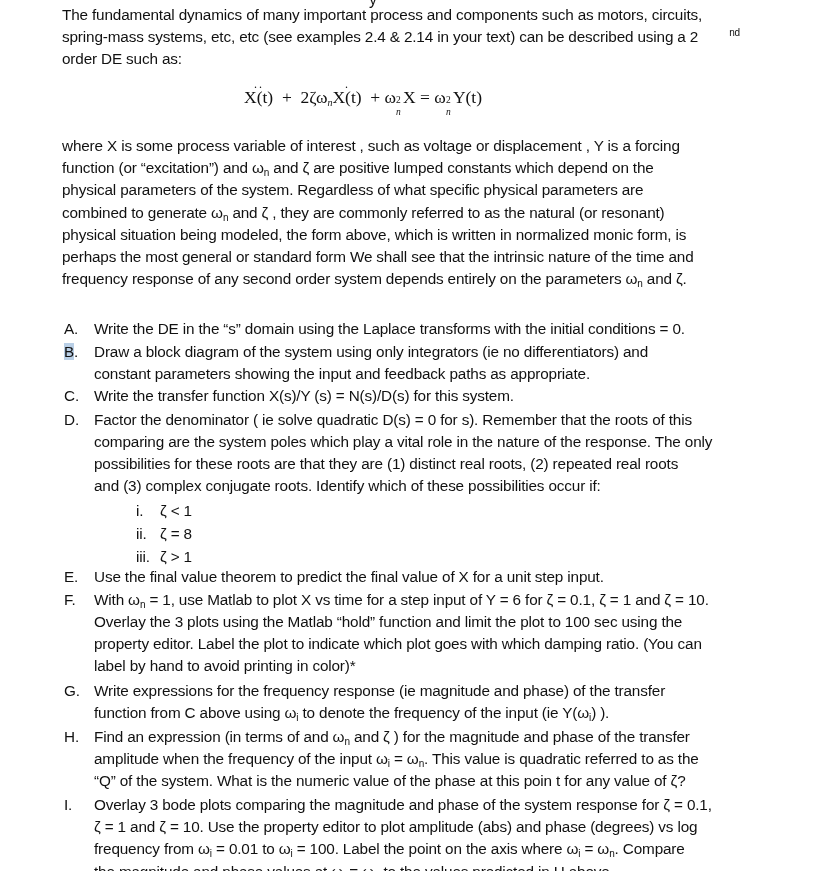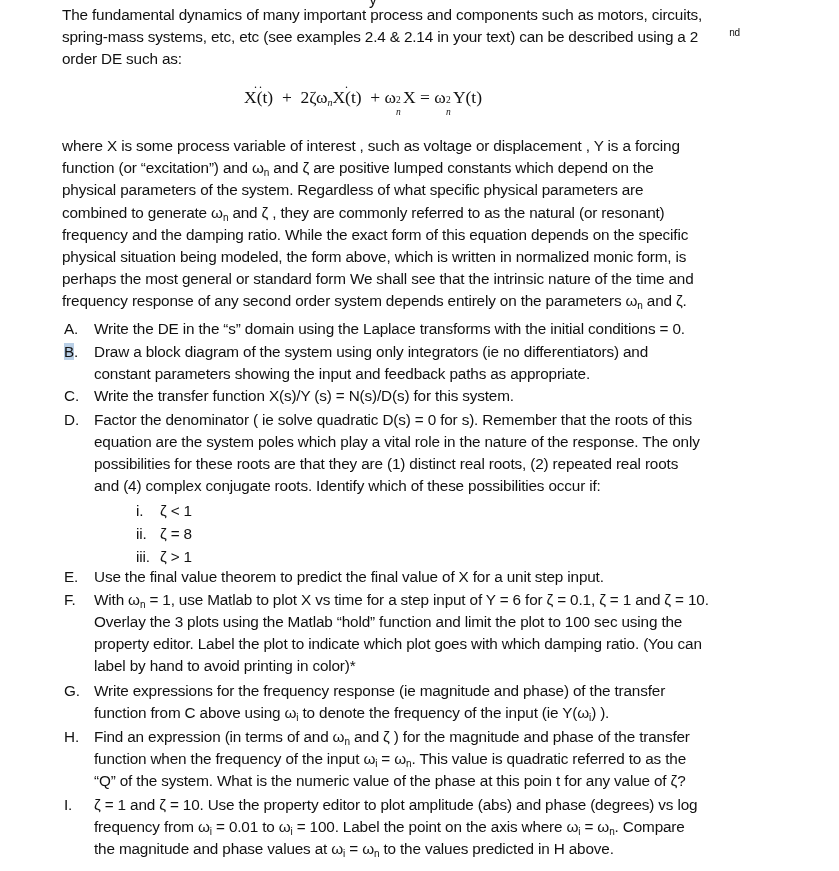--- a/index.html
+++ b/index.html
@@ -61,21 +61,20 @@
     &nbsp;<span>+</span>&nbsp;
     <span>2ζω</span><sub>n</sub><span class="dd"><span class="dots">·</span><span>X(t)</span></span>
     &nbsp;<span>+ ω</span><span class="sub-sup"><span class="s2">2</span><span class="sn">n</span></span><span>X = ω</span><span class="sub-sup"><span class="s2">2</span><span class="sn">n</span></span><span>Y(t)</span>
   </div>
 
   <div class="para" id="desc" style="top:135px;">
       <span class="ln"><span>where X is some process variable of interest , such as  voltage or displacement , Y is a forcing</span></span>
       <span class="ln"><span>function (or “excitation”) and ω</span><sub>n</sub><span> and ζ are positive lumped constants which depend on the</span></span>
       <span class="ln"><span>physical parameters of the system. Regardless of what specific physical parameters are</span></span>
       <span class="ln"><span>combined to generate ω</span><sub>n</sub><span> and ζ , they are commonly referred to as the natural (or resonant)</span></span>
-      <span class="ln"><span>frequency and the damping ratio. While the exact form of this equation depends on the specific</span></span>
       <span class="ln"><span>physical situation being modeled, the form above, which is  written in normalized monic form, is</span></span>
       <span class="ln"><span>perhaps the most general or standard form  We shall see that the intrinsic nature of the time and</span></span>
       <span class="ln"><span>frequency response of any second order system depends entirely on the parameters ω</span><sub>n</sub><span> and ζ.</span></span>
     </div>
 
   <div class="list" id="qlist" style="top:318px;">
       <div class="item" style="top: 0px;">
         <span class="marker">A.</span>
         <div class="body">
           <span class="ln"><span>Write the DE in the “s” domain using the Laplace transforms with the initial conditions  = 0.</span></span>
@@ -91,23 +90,23 @@
       <div class="item" style="top: 67px;">
         <span class="marker">C.</span>
         <div class="body">
           <span class="ln"><span>Write the transfer function X(s)/Y (s)  = N(s)/D(s) for this system.</span></span>
         </div>
       </div>
       <div class="item" style="top: 90.5px;">
         <span class="marker">D.</span>
         <div class="body">
           <span class="ln"><span>Factor the denominator ( ie solve quadratic D(s) = 0 for s).  Remember that the roots of this</span></span>
-          <span class="ln"><span>equation are the system poles which play a vital role in the nature of the response.  The only</span></span>
+          <span class="ln"><span>comparing are the system poles which play a vital role in the nature of the response.  The only</span></span>
           <span class="ln"><span>possibilities for these roots are that they are (1) distinct real roots, (2) repeated real roots</span></span>
-          <span class="ln"><span>and (4) complex conjugate roots. Identify which of these possibilities occur if:</span></span>
+          <span class="ln"><span>and (3) complex conjugate roots. Identify which of these possibilities occur if:</span></span>
           <div class="subitem" style="left: 42px; top: 91px;">
             <span class="smark">i.</span>
             <span class="stext">ζ &lt; 1</span>
           </div>
           <div class="subitem" style="left: 42px; top: 114px;">
             <span class="smark">ii.</span>
             <span class="stext">ζ = 8</span>
           </div>
           <div class="subitem" style="left: 42px; top: 137px;">
             <span class="smark">iii.</span>
@@ -134,27 +133,28 @@
         <span class="marker">G.</span>
         <div class="body">
           <span class="ln"><span>Write expressions for  the frequency response (ie magnitude and phase) of the transfer</span></span>
           <span class="ln"><span>function from C above using ω</span><sub>i</sub><span> to denote the frequency of the input (ie  Y(ω</span><sub>i</sub><span>) ).</span></span>
         </div>
       </div>
       <div class="item" style="top: 408px;">
         <span class="marker">H.</span>
         <div class="body">
           <span class="ln"><span>Find an expression  (in terms of and ω</span><sub>n</sub><span> and ζ ) for the magnitude and phase of the transfer</span></span>
-          <span class="ln"><span>function when the frequency of the input ω</span><sub>i</sub><span> =  ω</span><sub>n</sub><span>.  This value is quadratic referred to as the</span></span>
+          <span class="ln"><span>amplitude when the frequency of the input ω</span><sub>i</sub><span> =  ω</span><sub>n</sub><span>.  This value is quadratic referred to as the</span></span>
           <span class="ln"><span>“Q” of the system. What is the numeric value of the phase at this poin t for any value of ζ?</span></span>
         </div>
       </div>
       <div class="item" style="top: 476px;">
         <span class="marker">I.</span>
         <div class="body">
+          <span class="ln"><span>Overlay 3 bode plots comparing the magnitude and phase of the system response for ζ = 0.1,</span></span>
           <span class="ln"><span>ζ = 1 and ζ = 10.  Use the property editor to plot amplitude (abs) and phase (degrees) vs log</span></span>
           <span class="ln"><span>frequency  from ω</span><sub>i</sub><span> =  0.01 to ω</span><sub>i</sub><span> = 100.  Label the point on the axis where ω</span><sub>i</sub><span> =  ω</span><sub>n</sub><span>.  Compare</span></span>
           <span class="ln"><span>the magnitude and phase values at  ω</span><sub>i</sub><span>  =  ω</span><sub>n</sub><span>  to the values predicted in H above.</span></span>
         </div>
       </div>
     </div>
 
 </div>
 
 </body></html>

